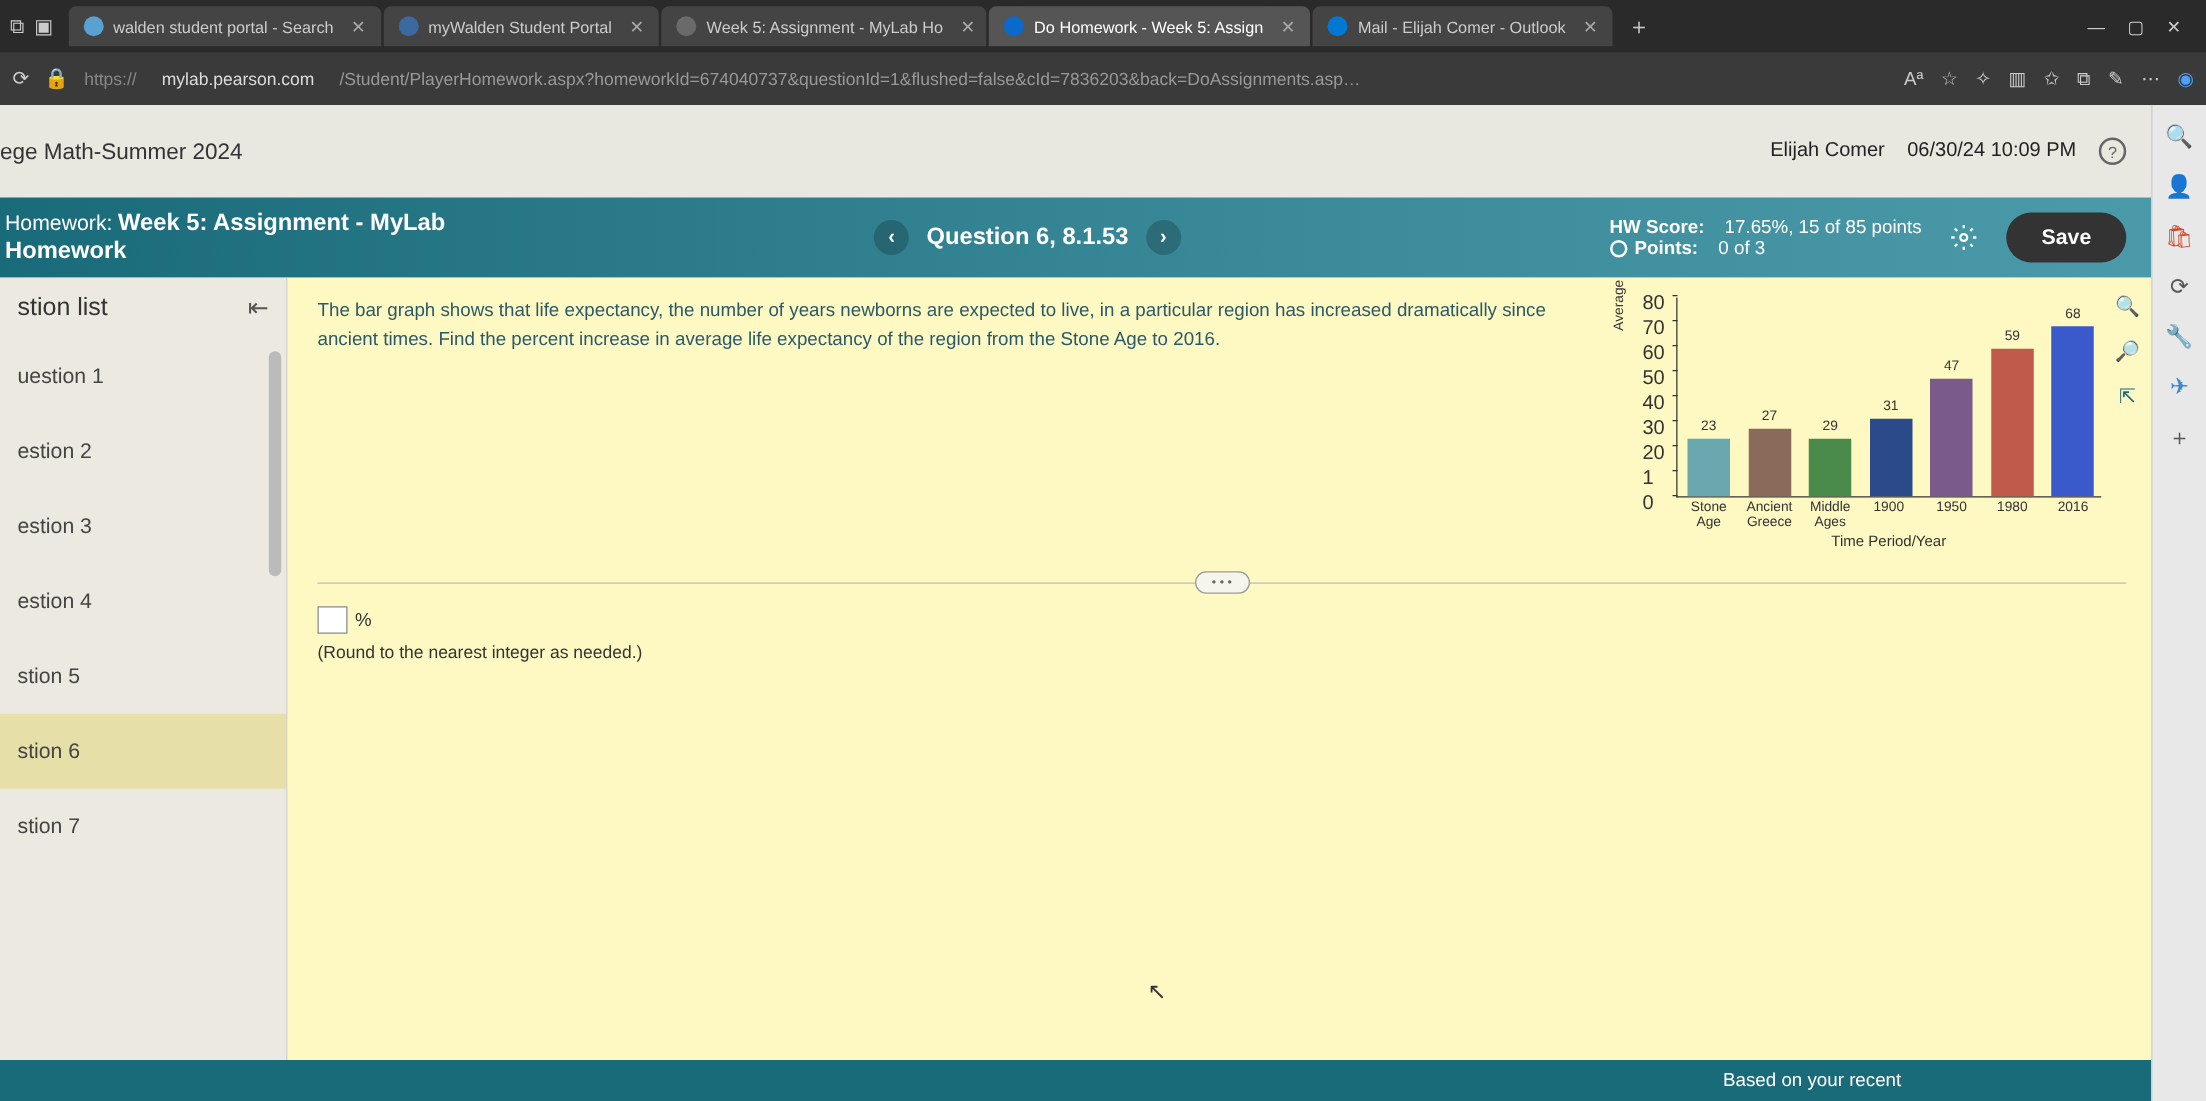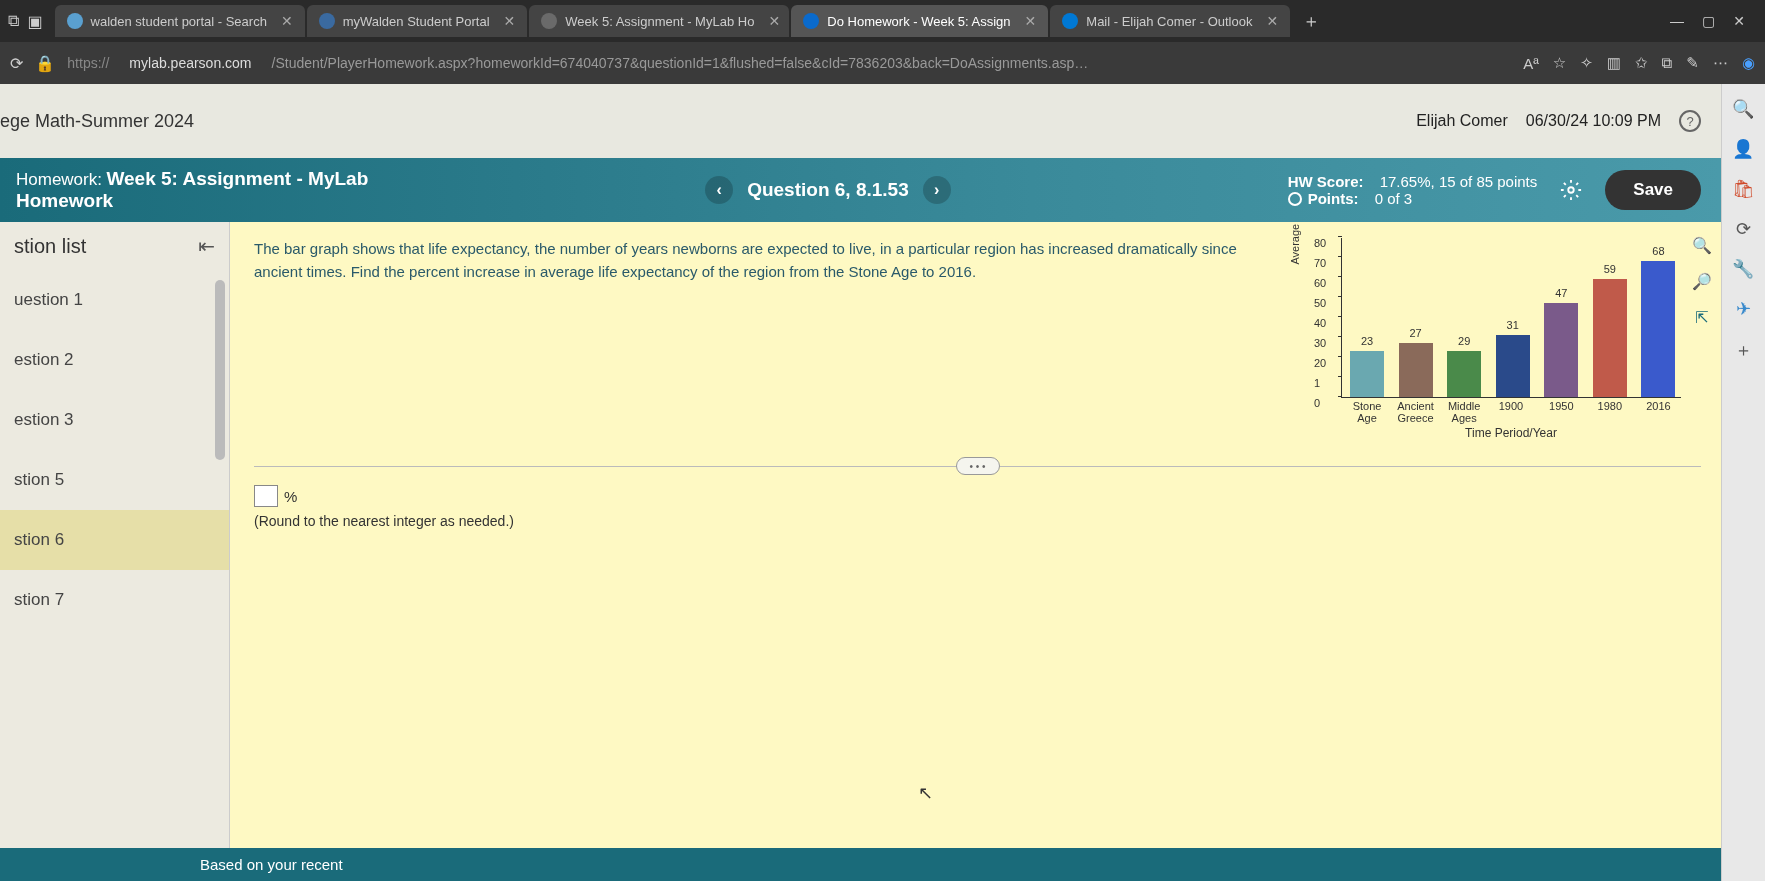--- a/index.html
+++ b/index.html
@@ -28,21 +28,21 @@
 
 .page { background: #e8e8e0; height: calc(881px - 84px); position: relative; display: flex; }
 
 .main-col { flex: 1; display: flex; flex-direction: column; }
 .course-header { padding: 10px 0 10px 0; font-size: 18px; color: #333; }
 
 .user-bar { display: flex; justify-content: flex-end; align-items: center; gap: 18px; padding: 26px 20px; font-size: 16px; color: #222; }
 .user-bar .help { width: 22px; height: 22px; border: 2px solid #666; border-radius: 50%; display: flex; align-items: center; justify-content: center; font-size: 13px; color: #666; cursor: pointer; }
 
 .hw-banner { background: linear-gradient(90deg, #1a6b7a 0%, #2a7a8a 30%, #3a8a9a 60%, #4a9aaa 100%); color: #fff; padding: 10px 0 10px 0; display: flex; align-items: center; }
-.hw-left { padding-left: 16px; }
+.hw-left { padding-left: 4px; }
 .hw-left .label { font-size: 17px; font-weight: normal; }
 .hw-left .title { font-size: 19px; font-weight: bold; }
 .hw-center { flex: 1; display: flex; justify-content: center; align-items: center; gap: 14px; }
 .nav-btn { width: 28px; height: 28px; background: rgba(0,0,0,0.2); border-radius: 50%; display: flex; align-items: center; justify-content: center; color: #fff; cursor: pointer; font-weight: bold; }
 .hw-center .qnum { font-size: 19px; font-weight: bold; }
 .hw-right { display: flex; align-items: center; gap: 20px; padding-right: 20px; }
 .hw-scores { font-size: 15px; }
 .hw-scores .line { display: flex; align-items: center; gap: 6px; }
 .hw-scores .circ { width: 14px; height: 14px; border: 2px solid #fff; border-radius: 50%; }
 .gear-btn { width: 28px; height: 28px; display: flex; align-items: center; justify-content: center; cursor: pointer; }
@@ -59,42 +59,42 @@
 .sidebar-scroll { position: absolute; right: 4px; top: 10px; width: 10px; height: 180px; background: #bbb; border-radius: 5px; }
 
 .question-area { flex: 1; padding: 16px 20px 16px 24px; overflow: auto; position: relative; background: #fef9c3; }
 .question-row { display: flex; gap: 20px; align-items: flex-start; }
 .question-text { flex: 1; font-size: 15px; color: #2a5a6a; line-height: 1.5; }
 .chart-wrap { width: 400px; }
 
 .chart-box { width: 380px; height: 200px; position: relative; }
 .chart-ylabel { position: absolute; left: -6px; top: 50%; transform: rotate(-90deg) translateX(50%); transform-origin: left center; font-size: 11px; color: #333; white-space: nowrap; }
 .chart-plot { position: absolute; left: 40px; top: 0; right: 0; bottom: 40px; border-left: 1px solid #333; border-bottom: 1px solid #333; }
-.ytick { position: absolute; left: -28px; font-size: 11px; color: #333; transform: translateY(50%); margin-top: 10px; }
+.ytick { position: absolute; left: -28px; font-size: 16px; color: #333; transform: translateY(50%); margin-top: 10px; }
 .ytick-line { position: absolute; left: -4px; width: 4px; height: 1px; background: #333; }
 .bar { position: absolute; bottom: 0; width: 34px; }
 .bar-label { position: absolute; top: -16px; width: 100%; text-align: center; font-size: 11px; color: #333; }
 .xtick { position: absolute; top: 2px; font-size: 11px; color: #333; text-align: center; width: 48px; line-height: 1.1; }
 .chart-xlabel { position: absolute; bottom: -2px; left: 50%; transform: translateX(-50%); font-size: 12px; color: #333; }
 
 .divider { margin: 28px 0 18px 0; height: 1px; background: #bbb; position: relative; }
 .divider-handle { position: absolute; left: 50%; top: -9px; transform: translateX(-50%); width: 44px; height: 18px; border: 1px solid #999; border-radius: 10px; background: #f5f5ee; display: flex; align-items: center; justify-content: center; font-size: 10px; color: #666; cursor: pointer; }
 
 .answer-row { display: flex; align-items: center; gap: 6px; margin-top: 4px; }
 .answer-input { width: 24px; height: 22px; border: 1px solid #888; background: #fff; font-size: 14px; text-align: center; }
 .answer-pct { font-size: 15px; color: #333; }
 .answer-note { font-size: 14px; color: #333; margin-top: 6px; }
 
 .right-tools { position: absolute; right: 6px; top: 10px; display: flex; flex-direction: column; gap: 10px; }
 .tool-btn { width: 26px; height: 26px; display: flex; align-items: center; justify-content: center; color: #1a6b7a; cursor: pointer; font-size: 16px; }
 
 .edge-sidebar { width: 44px; background: #e8e8e8; display: flex; flex-direction: column; align-items: center; gap: 18px; padding-top: 14px; border-left: 1px solid #ccc; }
 .edge-sidebar span { font-size: 18px; color: #555; cursor: pointer; }
 
-.footer-strip { background: #1a6b7a; color: #fff; padding: 8px 200px; font-size: 15px; }
+.footer-strip { background: #1a6b7a; color: #fff; padding: 8px 200px; font-size: 15px; text-align: right; }
 
 .cursor-arrow { position: absolute; left: 688px; top: 560px; font-size: 18px; color: #333; pointer-events: none; }
 
 svg.gear { width: 22px; height: 22px; }
 </style>
 </head>
 <body>
 
 <div class="browser-chrome">
   <div class="tab-bar">
@@ -198,20 +198,21 @@
       <div class="sidebar">
         <div class="sidebar-header">
           <span>stion list</span>
           <span class="collapse-icon">⇤</span>
         </div>
         <div class="sidebar-items" id="sidebar-mount">
           <div class="sidebar-scroll"></div>
         <div class="sidebar-item">uestion 1</div>
             <div class="sidebar-item">estion 2</div>
             <div class="sidebar-item">estion 3</div>
+            <div class="sidebar-item">estion 4</div>
             <div class="sidebar-item">stion 5</div>
             <div class="sidebar-item current">stion 6</div>
             <div class="sidebar-item">stion 7</div>
           </div>
       </div>
 
       <div class="question-area">
         <div class="question-row">
           <div class="question-text">The bar graph shows that life expectancy, the number of years newborns are expected to live, in a particular region has increased dramatically since ancient times. Find the percent increase in average life expectancy of the region from the Stone Age to 2016.</div>
           <div class="chart-wrap">

